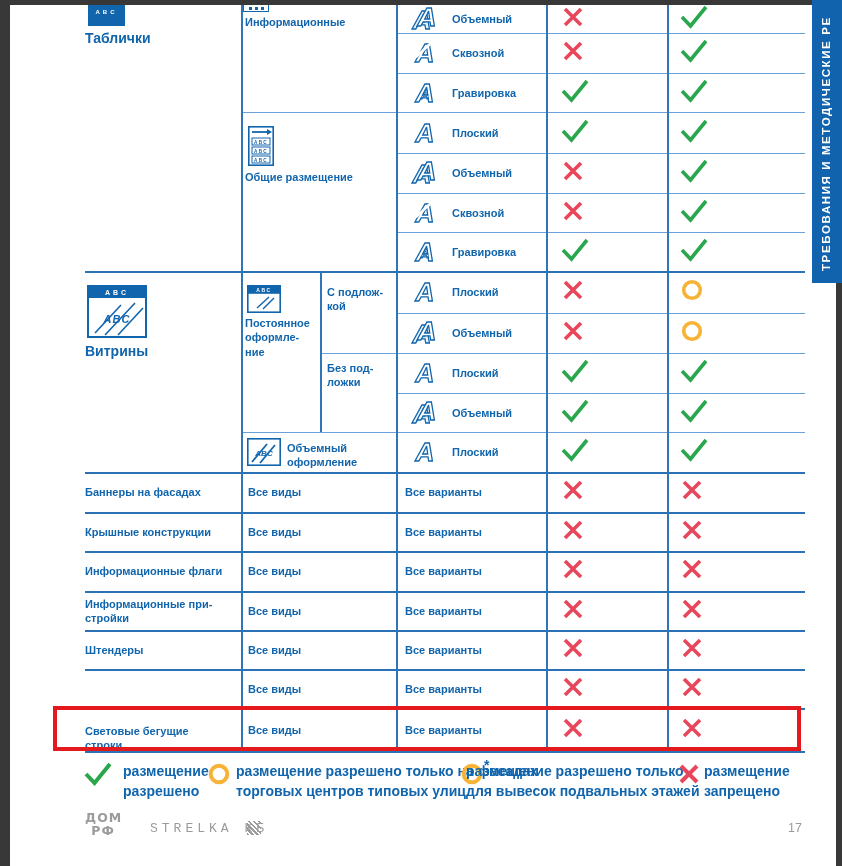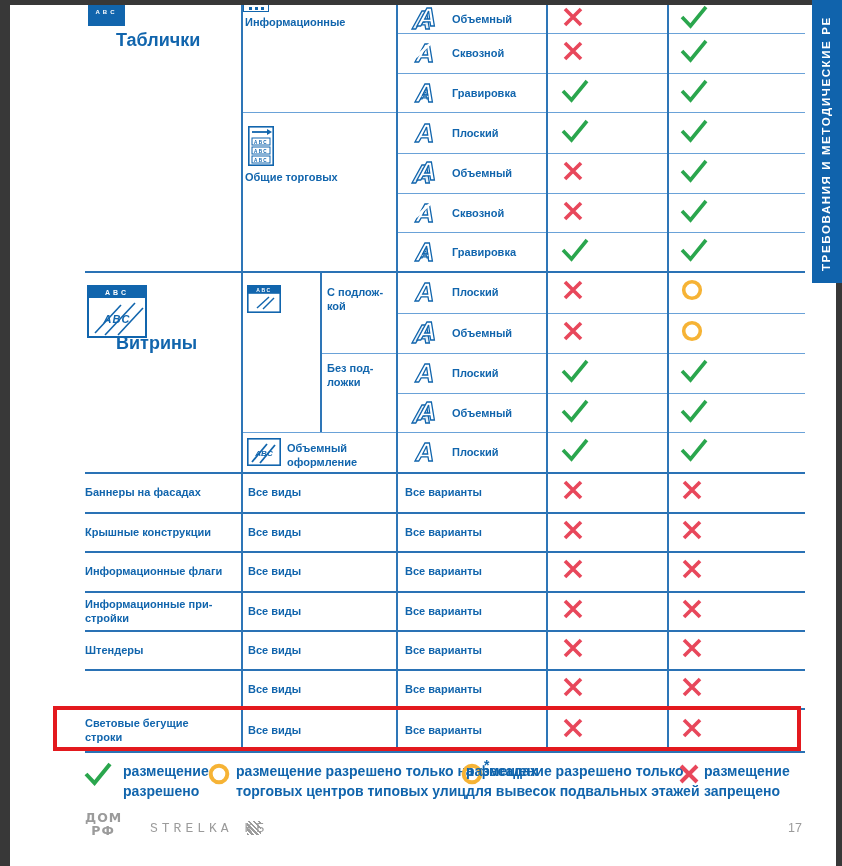--- a/index.html
+++ b/index.html
@@ -7,21 +7,21 @@
        font-family:"Liberation Sans",sans-serif;}
   .page{position:absolute;left:10px;top:5px;width:826px;height:861px;background:#ffffff;z-index:1;}
   .banner{position:absolute;left:812px;top:0;width:30px;height:283px;background:#1063ac;overflow:hidden;z-index:30;}
   .banner span{position:absolute;left:8px;top:283px;transform-origin:0 0;transform:rotate(-90deg);
        white-space:nowrap;width:283px;box-sizing:border-box;padding-left:12px;color:#fff;
        font-size:11.5px;font-weight:700;letter-spacing:1.6px;}
   .hline{position:absolute;height:1px;background:#6aa2d8;}
   .hline.strong{height:2px;background:#2a72b5;}
   .vline{position:absolute;width:2px;background:#2e76b7;}
   .blue-label{color:#1165ad;font-weight:700;font-size:11px;line-height:1.3;white-space:pre-line;}
-  .cat-label{font-size:18px;margin-left:31px;}
+  .cat-label{font-size:14px;}
   .abs{position:absolute;}
   .vcenter{top:50%;transform:translateY(-50%);}
   .legend-text{position:absolute;color:#1165ad;font-weight:700;font-size:14px;line-height:1.45;white-space:pre-line;}
   .footer-logo{position:absolute;left:75px;top:806px;width:36px;text-align:center;color:#9b9b9b;
        font-weight:800;font-size:12.5px;line-height:1.05;letter-spacing:1px;font-family:"DejaVu Sans",sans-serif;}
   .footer-brand{position:absolute;left:140px;top:816px;font-family:"Liberation Mono",monospace;
        font-size:13px;color:#9b9b9b;letter-spacing:4px;}
   .footer-hatch{position:absolute;left:237px;top:816px;width:14px;height:14px;
        background:repeating-linear-gradient(45deg,#9b9b9b 0 1.5px,transparent 1.5px 3.5px);}
   .footer-page{position:absolute;left:760px;top:816px;width:32px;text-align:right;font-size:12.5px;color:#9b9b9b;}
@@ -268,21 +268,21 @@
       <div class="abs vcenter blue-label" style="left: 163px; width: 130px;">Все виды</div>
       <div class="abs vcenter blue-label" style="left: 320px; width: 130px;">Все варианты</div>
       <div class="abs vcenter" style="left: 476px;"><svg width="24" height="24" viewBox="0 0 24 24">
           <path d="M4 4 L20 20 M20 4 L4 20" fill="none" stroke="#e8475b" stroke-width="3.6"></path>
         </svg></div>
       <div class="abs vcenter" style="left: 595px;"><svg width="24" height="24" viewBox="0 0 24 24">
           <path d="M4 4 L20 20 M20 4 L4 20" fill="none" stroke="#e8475b" stroke-width="3.6"></path>
         </svg></div>
     </div>
     <div style="position: absolute; left: 75px; top: 703px; width: 720px; height: 43px;">
-      <div class="abs vcenter blue-label" style="left: 0px; width: 152px;">Световые бегущие
+      <div class="abs vcenter blue-label" style="left: 0px; width: 152px; margin-top: 8px;">Световые бегущие
 строки</div>
       <div class="abs vcenter blue-label" style="left: 163px; width: 130px;">Все виды</div>
       <div class="abs vcenter blue-label" style="left: 320px; width: 130px;">Все варианты</div>
       <div class="abs vcenter" style="left: 476px;"><svg width="24" height="24" viewBox="0 0 24 24">
           <path d="M4 4 L20 20 M20 4 L4 20" fill="none" stroke="#e8475b" stroke-width="3.6"></path>
         </svg></div>
       <div class="abs vcenter" style="left: 595px;"><svg width="24" height="24" viewBox="0 0 24 24">
           <path d="M4 4 L20 20 M20 4 L4 20" fill="none" stroke="#e8475b" stroke-width="3.6"></path>
         </svg></div>
     </div>
@@ -292,48 +292,51 @@
     <div class="blue-label cat-label" style="position: absolute; left: 75px; top: 24px; width: 160px;">Таблички</div>
     <div style="position: absolute; left: 77px; top: 280px;"><svg width="60" height="53" viewBox="0 0 60 53">
       <rect x="1" y="1" width="58" height="51" fill="#fff" stroke="#1165ad" stroke-width="2"></rect>
       <rect x="1" y="1" width="58" height="12" fill="#1165ad"></rect>
       <text x="30" y="10" text-anchor="middle" font-size="7" fill="#fff" font-weight="bold" letter-spacing="3">ABC</text>
       <line x1="8" y1="48" x2="34" y2="20" stroke="#1165ad" stroke-width="1.6"></line>
       <line x1="18" y1="50" x2="48" y2="18" stroke="#1165ad" stroke-width="1.6"></line>
       <line x1="31" y1="50" x2="56" y2="23" stroke="#1165ad" stroke-width="1.6"></line>
       <text x="30" y="38" text-anchor="middle" font-size="11" fill="#1165ad" font-weight="bold" font-style="italic" letter-spacing="1">ABC</text>
       </svg></div>
-    <div class="blue-label cat-label" style="position: absolute; left: 75px; top: 327px; width: 160px;">Витрины</div>
+    <div class="blue-label cat-label" style="position: absolute; left: 75px; top: 337px; width: 160px;">Витрины</div>
     <div style="position: absolute; left: 233px; top: 0px;">
       <div style="width:26px;height:7px;border:1.5px solid #1165ad;border-top:none;box-sizing:border-box;display:flex;gap:3px;justify-content:center;align-items:flex-end;padding-bottom:1px">
         <i style="width:3px;height:3px;background:#1165ad"></i>
         <i style="width:3px;height:3px;background:#1165ad"></i>
         <i style="width:3px;height:3px;background:#1165ad"></i>
       </div>
     </div>
     <div class="blue-label" style="position: absolute; left: 235px; top: 10px; width: 150px;">Информационные</div>
     <div style="position: absolute; left: 238px; top: 121px;"><svg width="26" height="40" viewBox="0 0 26 40">
       <rect x="0.8" y="0.8" width="24.4" height="38.4" fill="#fff" stroke="#1165ad" stroke-width="1.6"></rect>
       <line x1="4" y1="6" x2="20" y2="6" stroke="#1165ad" stroke-width="1.8"></line>
       <path d="M19 3 L24 6 L19 9 Z" fill="#1165ad"></path>
       <rect x="4" y="12" width="18" height="7" fill="none" stroke="#1165ad" stroke-width="1"></rect>
       <text x="13" y="17.6" text-anchor="middle" font-size="4.6" font-weight="bold" fill="#1165ad" letter-spacing="1.4">ABC</text>
       <rect x="4" y="21" width="18" height="7" fill="none" stroke="#1165ad" stroke-width="1"></rect>
       <text x="13" y="26.6" text-anchor="middle" font-size="4.6" font-weight="bold" fill="#1165ad" letter-spacing="1.4">ABC</text>
       <rect x="4" y="30" width="18" height="7" fill="none" stroke="#1165ad" stroke-width="1"></rect>
       <text x="13" y="35.6" text-anchor="middle" font-size="4.6" font-weight="bold" fill="#1165ad" letter-spacing="1.4">ABC</text>
       </svg></div>
-    <div class="blue-label" style="position: absolute; left: 235px; top: 165px; width: 150px;">Общие торговых</div>
+    <div class="blue-label" style="position: absolute; left: 235px; top: 165px; width: 150px;">Общие размещение</div>
     <div style="position: absolute; left: 237px; top: 280px;"><svg width="34" height="28" viewBox="0 0 34 28">
       <rect x="0.8" y="0.8" width="32.4" height="26.4" fill="#fff" stroke="#1165ad" stroke-width="1.6"></rect>
       <rect x="0.8" y="0.8" width="32.4" height="8" fill="#1165ad"></rect>
       <text x="17" y="7" text-anchor="middle" font-size="5" fill="#fff" font-weight="bold" letter-spacing="1.5">ABC</text>
       <line x1="10" y1="23" x2="22" y2="12" stroke="#1165ad" stroke-width="1.4"></line>
       <line x1="16" y1="24" x2="27" y2="13" stroke="#1165ad" stroke-width="1.4"></line>
       </svg></div>
+    <div class="blue-label" style="position: absolute; left: 235px; top: 311px; width: 95px;">Постоянное
+оформле-
+ние</div>
     <div class="blue-label" style="position: absolute; left: 317px; top: 280px; width: 70px;">С подлож-
 кой</div>
     <div class="blue-label" style="position: absolute; left: 317px; top: 356px; width: 70px;">Без под-
 ложки</div>
     <div style="position: absolute; left: 237px; top: 433px;"><svg width="34" height="28" viewBox="0 0 34 28">
       <rect x="0.8" y="0.8" width="32.4" height="26.4" fill="#fff" stroke="#1165ad" stroke-width="1.6"></rect>
       <text x="17" y="18" text-anchor="middle" font-size="8" font-weight="bold" font-style="italic" fill="#1165ad">ABC</text>
       <line x1="5" y1="24" x2="20" y2="6" stroke="#1165ad" stroke-width="1.8"></line>
       <line x1="13" y1="25" x2="28" y2="7" stroke="#1165ad" stroke-width="1.8"></line>
       </svg></div>

